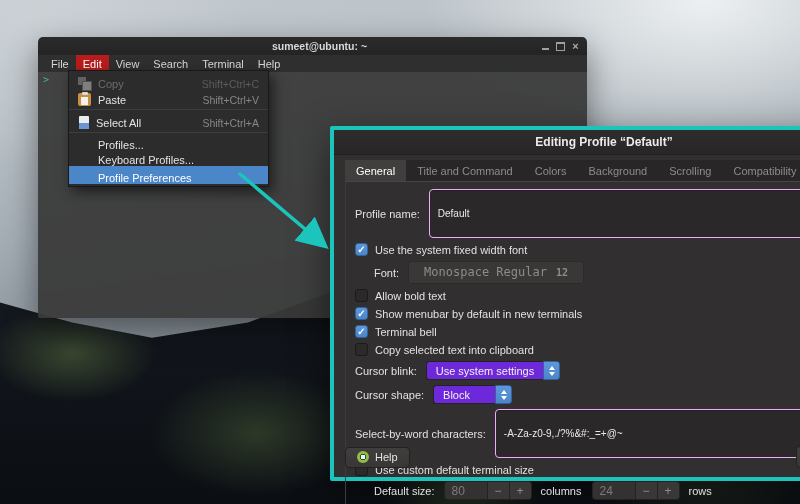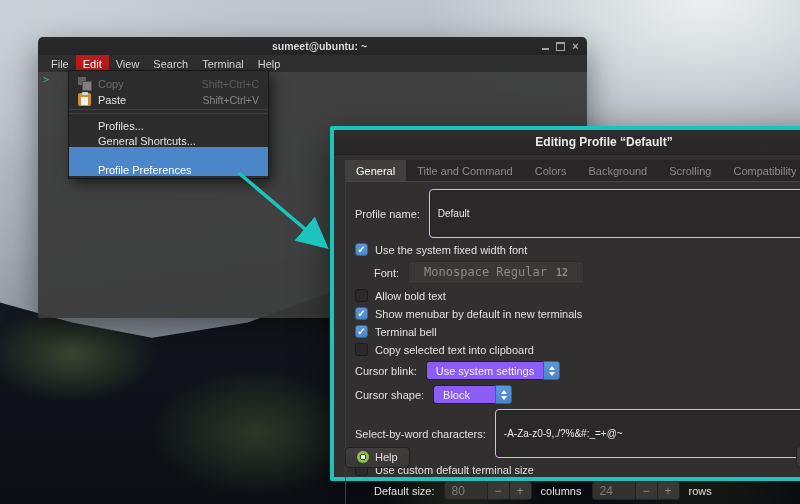--- a/index.html
+++ b/index.html
@@ -51,21 +51,21 @@
     border:1px solid #191919; box-shadow:4px 5px 12px rgba(0,0,0,.55); padding:3px 0 2px; }
   .menu-item { height:16px; display:flex; align-items:flex-end; padding:0 9px; font-size:11px; color:#e4e4e4; }
   .mi-icon { width:13px; height:13px; margin-right:7px; position:relative; flex:none; }
   .mi-label { flex:1; white-space:nowrap; }
   .mi-accel { color:#878787; font-size:10.5px; }
   .menu-item.disabled .mi-label { color:#6d6d6d; }
   .menu-item.disabled .mi-accel { color:#5c5c5c; }
   .menu-item.disabled .mi-icon { opacity:.55; }
   .menu-sep { height:1px; background:#3e3e3e; margin:3px 0; }
   .menu-item.simple { padding-left:29px; height:15px; }
-  .menu-item.hl { background:#4a86c8; color:#fff; height:29px; }
+  .menu-item.hl { background:#4a86c8; color:#fff; height:18px; }
   
   .ic-copy::before { content:""; position:absolute; left:0; top:0; width:8px; height:8px; background:#8f8f8f; }
   .ic-copy::after { content:""; position:absolute; left:4px; top:4px; width:8px; height:8px; background:#c4c4c4; border:1px solid #6f6f6f; }
   .ic-paste { background:#c9913f; border-radius:2px; }
   .ic-paste::before { content:""; position:absolute; left:3.5px; top:-1px; width:6px; height:3px; background:#d9d9d9; border-radius:1px; }
   .ic-paste::after { content:""; position:absolute; left:3px; top:4px; width:7px; height:8px; background:#f2f2f2; }
   .ic-select { background:#ececec; border-radius:1px; width:10px !important; margin-left:1px; }
   .ic-select::after { content:""; position:absolute; left:0; bottom:0; width:100%; height:6px; background:#6b94d6; }
 
   
@@ -91,21 +91,21 @@
   .cb { width:13px; height:13px; border-radius:3px; flex:none; }
   .cb.checked { background:linear-gradient(#5b97d9,#4a86c8); border:1px solid #35619a;
     color:#fff; font-size:10px; line-height:12px; text-align:center; font-weight:bold; }
   .cb.un { background:#2b2929; border:1px solid #1c1a1a; }
   .indent { margin-left:19px; }
   .btn-font { display:inline-flex; align-items:baseline; gap:9px; background:#3a3737; border:1px solid #2c2a2a;
     border-radius:3px; color:#8e8b8b; font-family:"DejaVu Sans Mono",monospace; font-size:12px; padding:3px 15px 4px; }
   .font-size-num { font-size:10px; font-weight:bold; }
 
   .combo { display:inline-flex; height:19px; }
-  .combo-text { background:#8b5cf6; border:1px solid #232121; border-right:none; border-radius:3px 0 0 3px;
+  .combo-text { background:#6d28d9; border:1px solid #232121; border-right:none; border-radius:3px 0 0 3px;
     padding:0 9px; font-size:11px; color:#f2f0f0; display:flex; align-items:center; white-space:nowrap; }
   .combo-btn { width:17px; background:linear-gradient(#5b97d9,#4a86c8); border:1px solid #35619a;
     border-radius:0 3px 3px 0; display:flex; flex-direction:column; align-items:center; justify-content:center; gap:2px; }
   .tri-up { width:0; height:0; border-left:3.5px solid transparent; border-right:3.5px solid transparent; border-bottom:4px solid #fff; }
   .tri-down { width:0; height:0; border-left:3.5px solid transparent; border-right:3.5px solid transparent; border-top:4px solid #fff; }
 
   .spin { display:inline-flex; height:19px; border:1px solid #232121; border-radius:3px; overflow:hidden; }
   .spin-val { width:42px; background:#343131; color:#7e7b7b; font-size:12px; display:flex; align-items:center; padding:0 7px; }
   .spin-btn { width:22px; background:#3a3737; color:#8f8c8c; display:flex; align-items:center; justify-content:center;
     border-left:1px solid #232121; font-size:12px; }
@@ -155,26 +155,31 @@
       <span class="mi-icon ic-copy"></span>
       <span class="mi-label">Copy</span>
       <span class="mi-accel">Shift+Ctrl+C</span>
     </div>
     <div class="menu-item">
       <span class="mi-icon ic-paste"></span>
       <span class="mi-label">Paste</span>
       <span class="mi-accel">Shift+Ctrl+V</span>
     </div>
     <div class="menu-sep"></div>
+    <div class="menu-item">
+      <span class="mi-icon ic-select"></span>
+      <span class="mi-label">Select All</span>
+      <span class="mi-accel">Shift+Ctrl+A</span>
+    </div>
     <div class="menu-sep"></div>
     <div class="menu-item simple">
       <span class="mi-label">Profiles...</span>
     </div>
     <div class="menu-item simple">
-      <span class="mi-label">General Shortcuts...</span>
+      <span class="mi-label">Keyboard Profiles...</span>
     </div>
     <div class="menu-item simple hl">
       <span class="mi-label">Profile Preferences</span>
     </div>
   </div>
 
   <div class="dialog">
     <div class="d-titlebar">
       <span class="d-title">Editing Profile “Default”</span>
       <span class="d-close">×</span>

